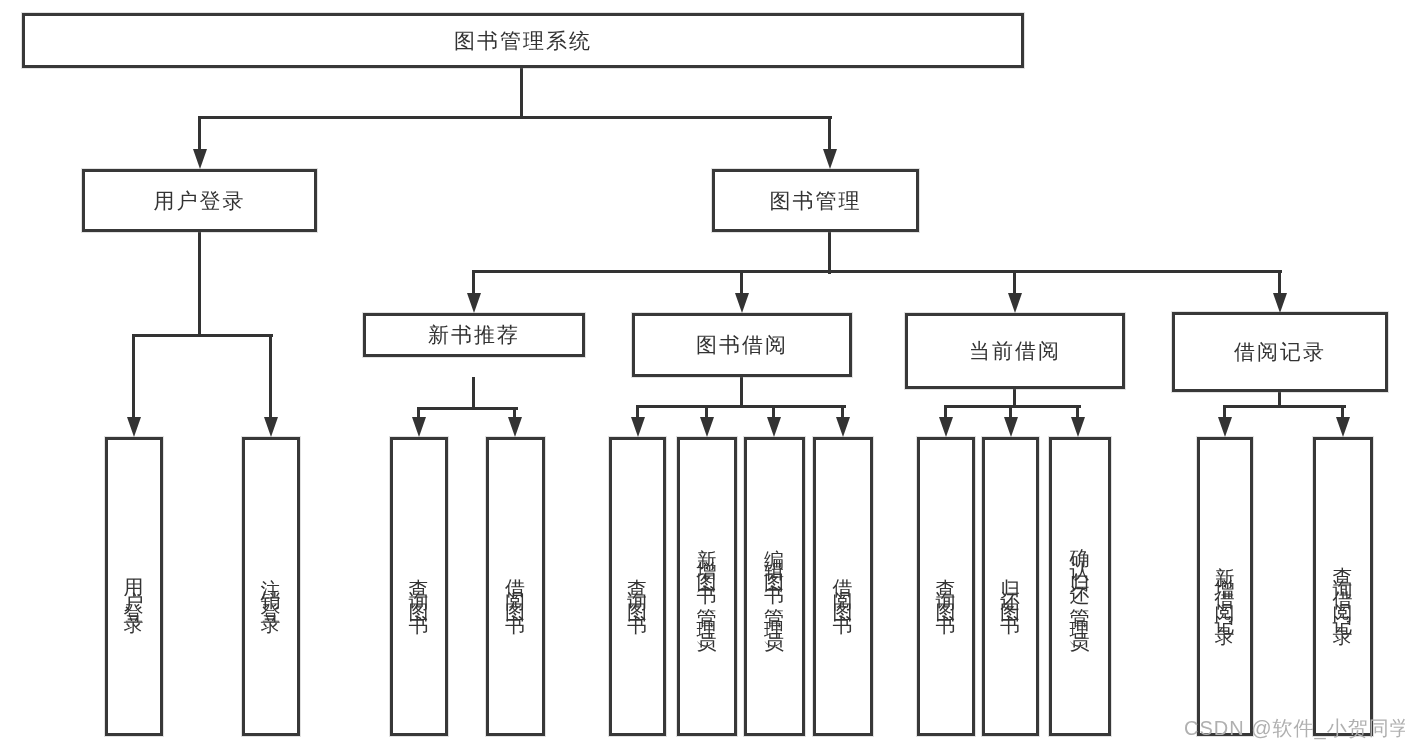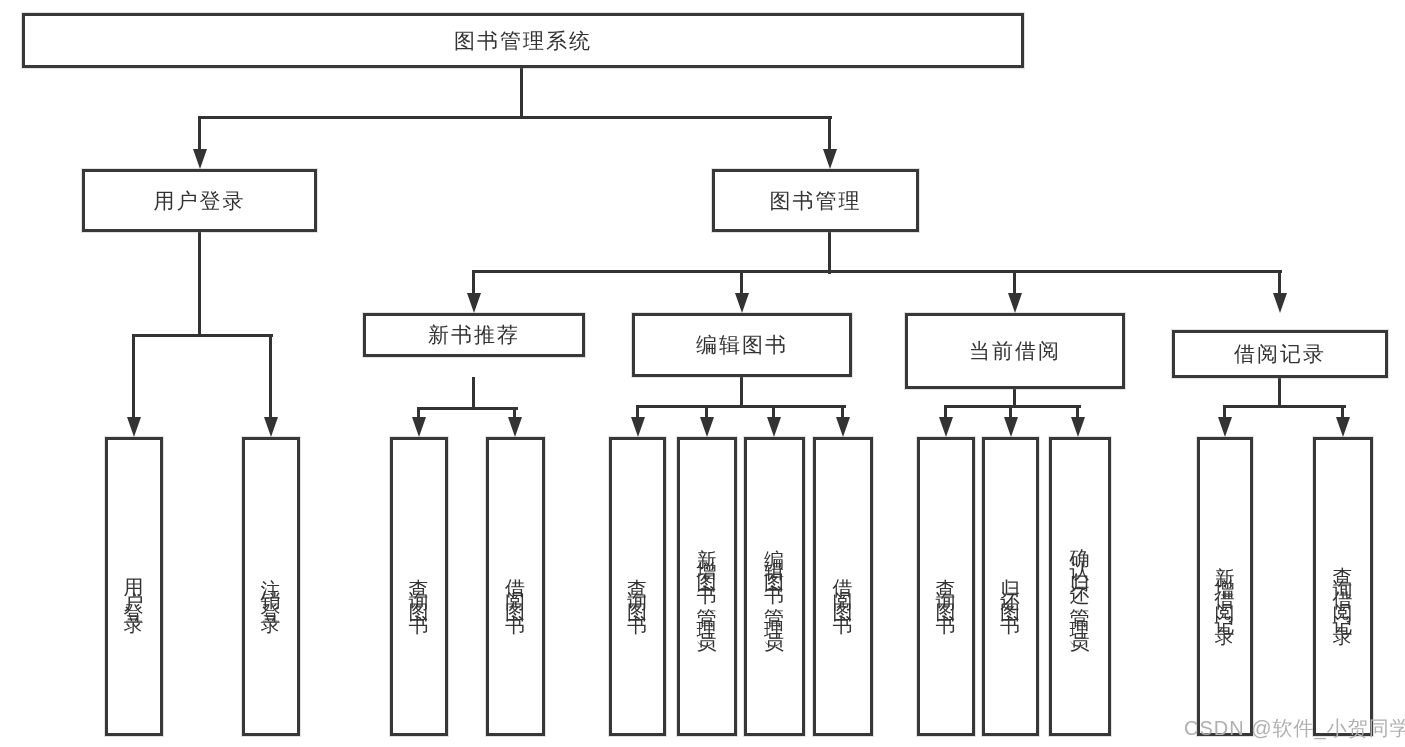--- a/index.html
+++ b/index.html
@@ -68,26 +68,26 @@
     <span>用户登录</span>
   </div>
   <div class="hbox" style="left:712px;top:169px;width:207px;height:63px">
     <span>图书管理</span>
   </div>
 
   <div class="hbox" style="left:363px;top:313px;width:222px;height:44px">
     <span>新书推荐</span>
   </div>
   <div class="hbox" style="left:632px;top:313px;width:220px;height:64px">
-    <span>编辑图书</span>
+    <span>图书借阅</span>
   </div>
   <div class="hbox" style="left:905px;top:313px;width:220px;height:76px">
     <span>当前借阅</span>
   </div>
-  <div class="hbox" style="left:1172px;top:330px;width:216px;height:48px">
+  <div class="hbox" style="left:1172px;top:312px;width:216px;height:80px">
     <span>借阅记录</span>
   </div>
 
   <div class="vbox" style="left:105px;top:437px;width:58px;height:299px">
     <span>用户登录</span>
   </div>
   <div class="vbox" style="left:242px;top:437px;width:58px;height:299px">
     <span>注销登录</span>
   </div>
 

